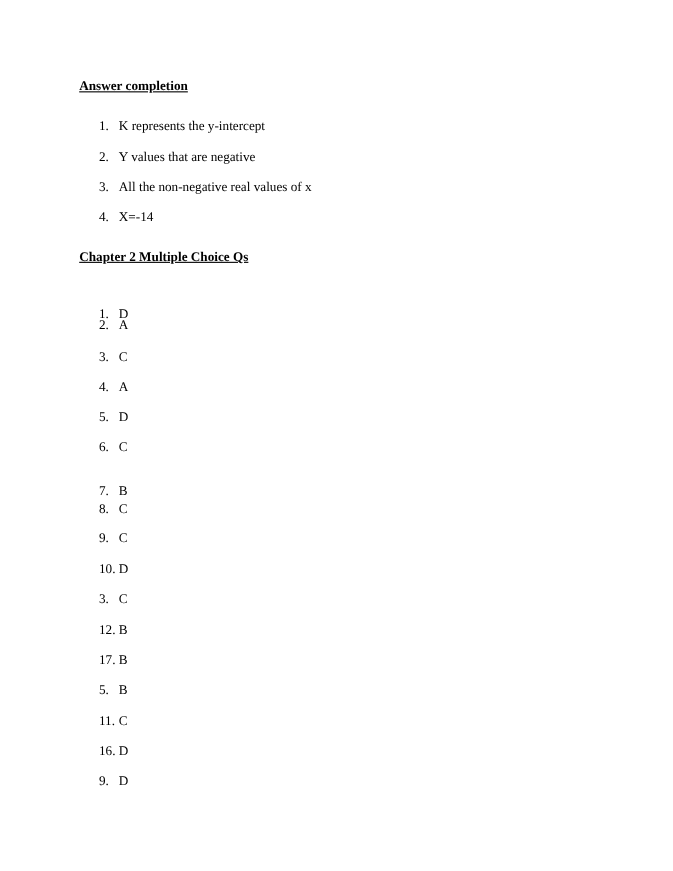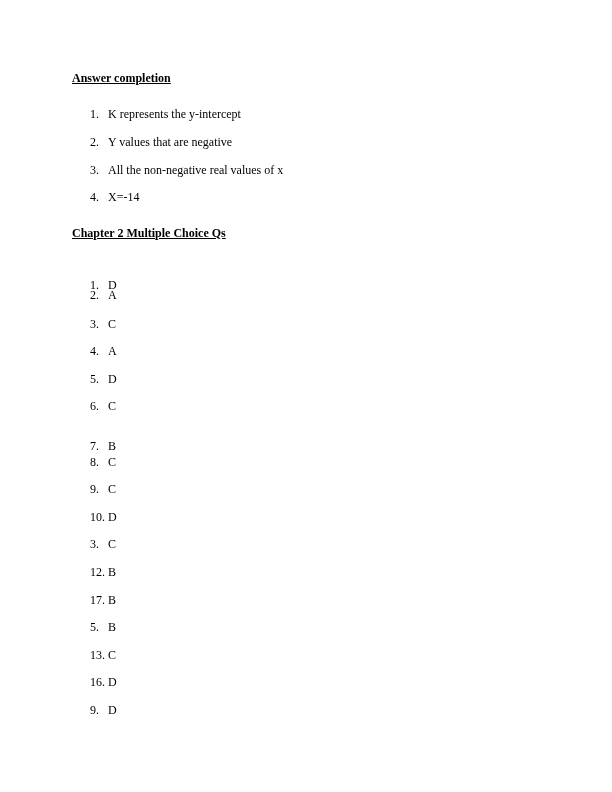--- a/index.html
+++ b/index.html
@@ -29,16 +29,16 @@
   <div class="item" style="top:372px"><span class="num">5.</span><span>D</span></div>
   <div class="item" style="top:399px"><span class="num">6.</span><span>C</span></div>
   <div class="item" style="top:439px"><span class="num">7.</span><span>B</span></div>
   <div class="item" style="top:455px"><span class="num">8.</span><span>C</span></div>
   <div class="item" style="top:482px"><span class="num">9.</span><span>C</span></div>
   <div class="item" style="top:510px"><span class="num">10.</span><span>D</span></div>
   <div class="item" style="top:537px"><span class="num">3.</span><span>C</span></div>
   <div class="item" style="top:565px"><span class="num">12.</span><span>B</span></div>
   <div class="item" style="top:593px"><span class="num">17.</span><span>B</span></div>
   <div class="item" style="top:620px"><span class="num">5.</span><span>B</span></div>
-  <div class="item" style="top:648px"><span class="num">13.</span><span>C</span></div>
+  <div class="item" style="top:648px"><span class="num">11.</span><span>C</span></div>
   <div class="item" style="top:675px"><span class="num">16.</span><span>D</span></div>
   <div class="item" style="top:703px"><span class="num">9.</span><span>D</span></div>
 </div>
 
 </body></html>

